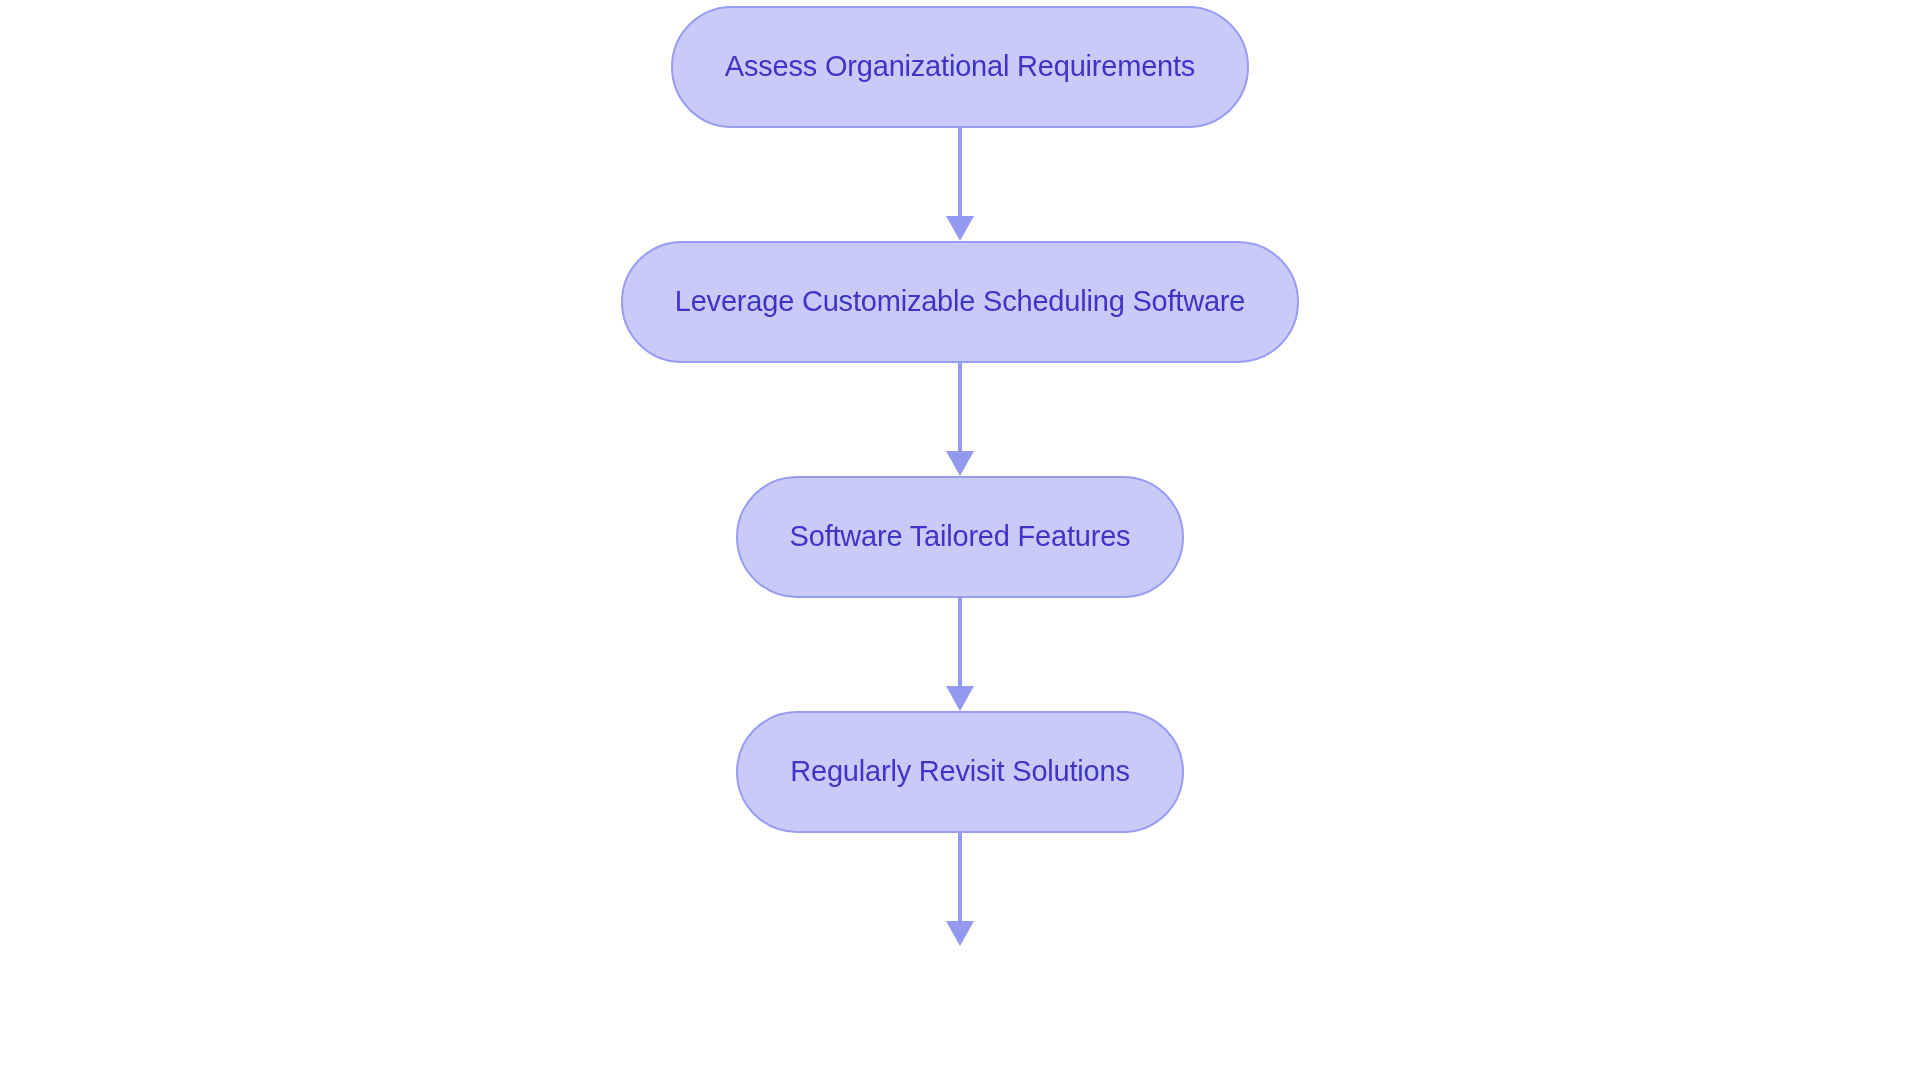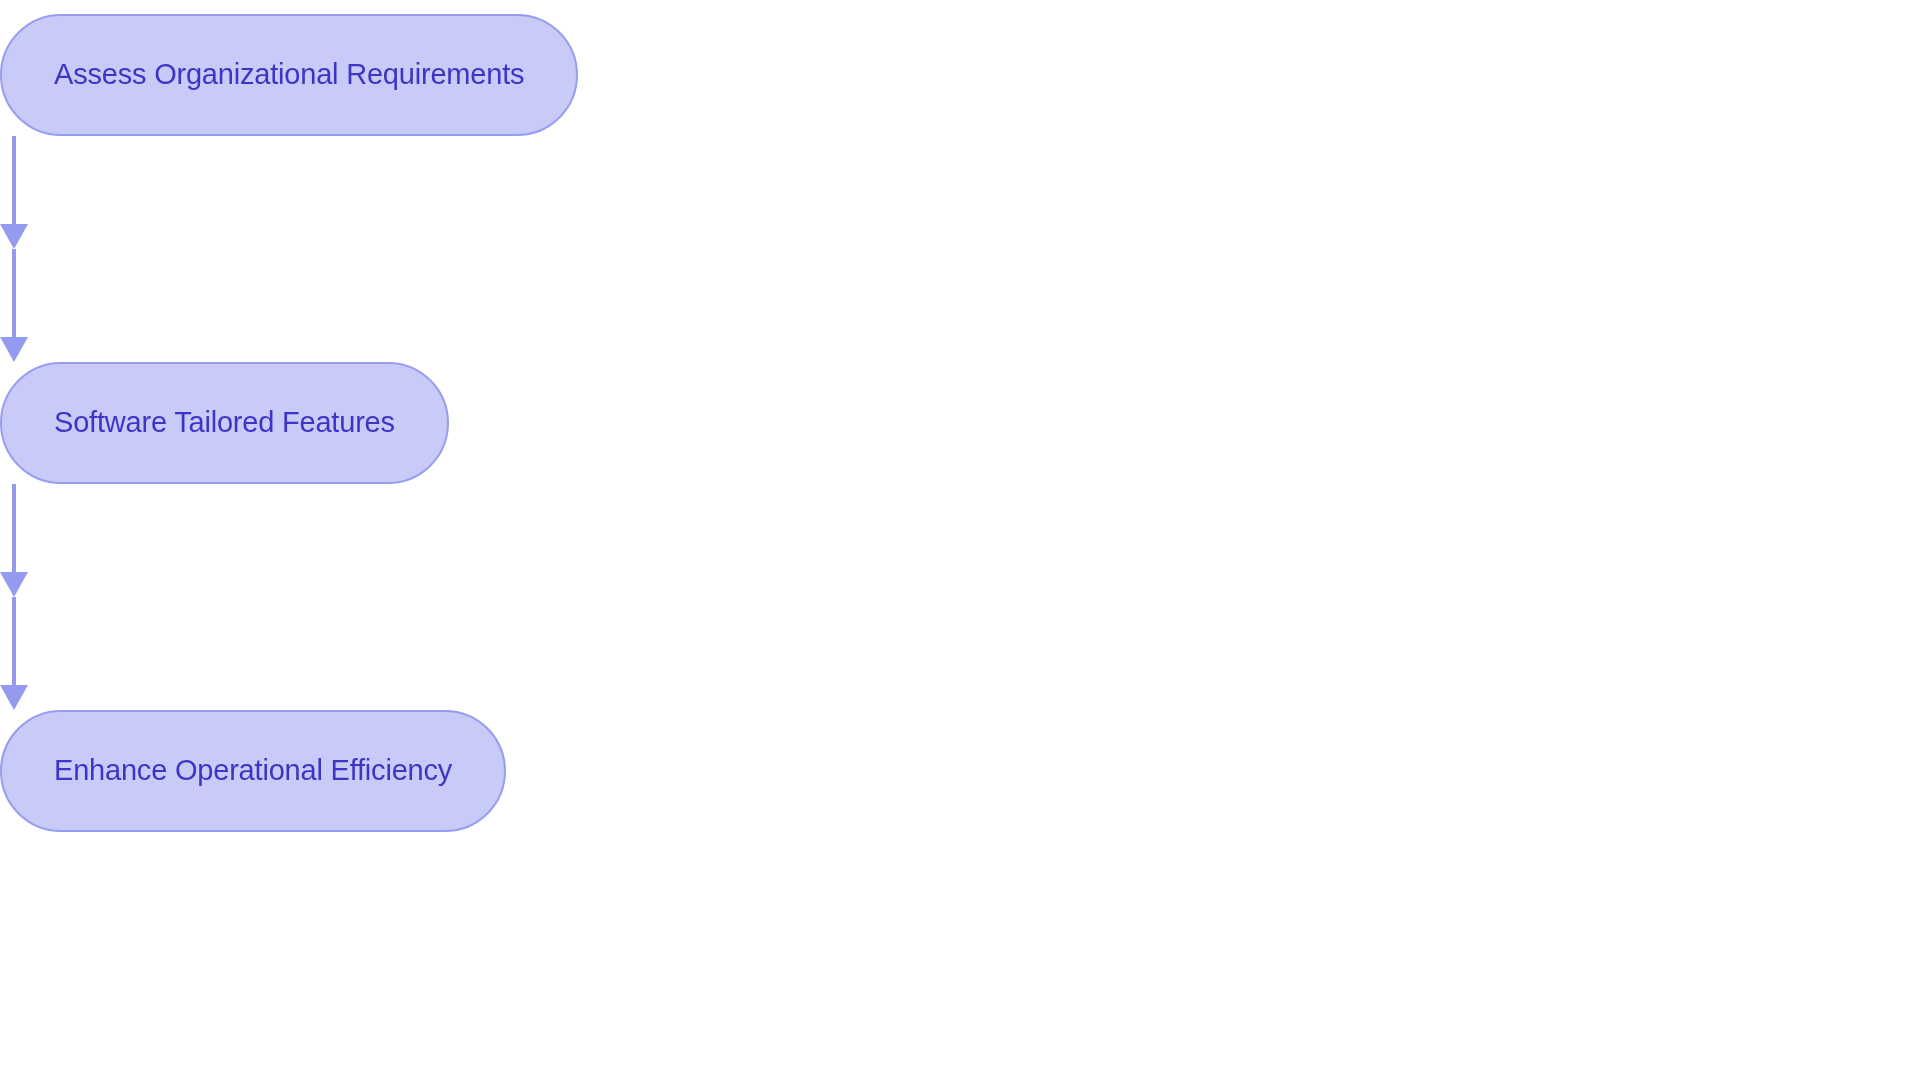--- a/index.html
+++ b/index.html
@@ -10,22 +10,22 @@
   }
 
   .canvas {
     position: relative;
     width: 1920px;
     height: 1083px;
     background: var(--canvas-bg, #ffffff);
     overflow: hidden;
     display: flex;
     flex-direction: column;
-    align-items: flex-start;
-    padding-top: 14px;
+    align-items: center;
+    padding-top: 6px;
   }
 
   .flow-node {
     height: 122px;
     min-width: 420px;
     padding: 0 52px;
     border-radius: 61px;
     background: var(--node-fill, #c8caf8);
     border: 2px solid var(--node-border, #979df1);
     color: var(--node-text, #3c35c5);
@@ -74,38 +74,41 @@
 
   <div class="flow-node">
     <span class="node-label">Assess Organizational Requirements</span>
   </div>
 
   <div class="flow-connector">
     <div class="connector-line"></div>
     <div class="connector-arrowhead"></div>
   </div>
 
+  <div class="flow-node">
+    <span class="node-label">Leverage Customizable Scheduling Software</span>
+  </div>
 
   <div class="flow-connector">
     <div class="connector-line"></div>
     <div class="connector-arrowhead"></div>
   </div>
 
   <div class="flow-node">
     <span class="node-label">Software Tailored Features</span>
   </div>
 
   <div class="flow-connector">
     <div class="connector-line"></div>
     <div class="connector-arrowhead"></div>
   </div>
 
+  <div class="flow-node">
+    <span class="node-label">Regularly Revisit Solutions</span>
+  </div>
 
   <div class="flow-connector">
     <div class="connector-line"></div>
     <div class="connector-arrowhead"></div>
   </div>
 
-  <div class="flow-node">
-    <span class="node-label">Enhance Operational Efficiency</span>
-  </div>
 
 </div>
 
 </body></html>

